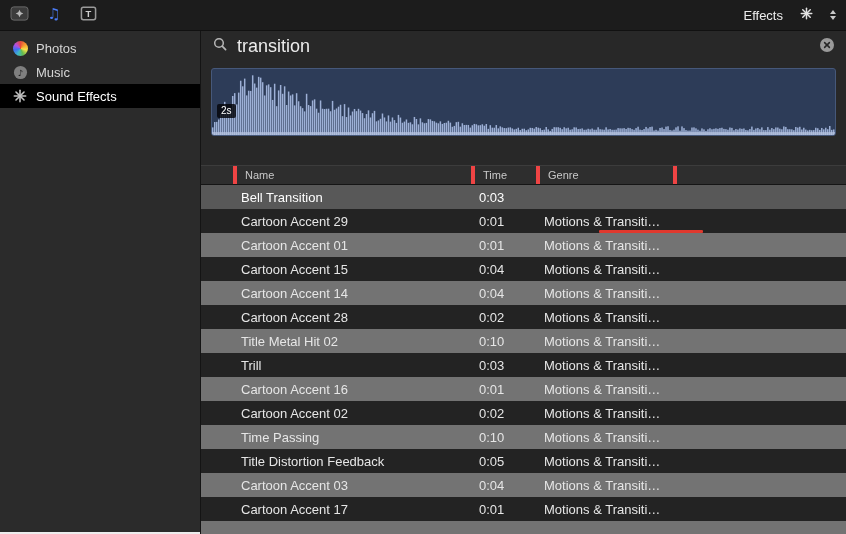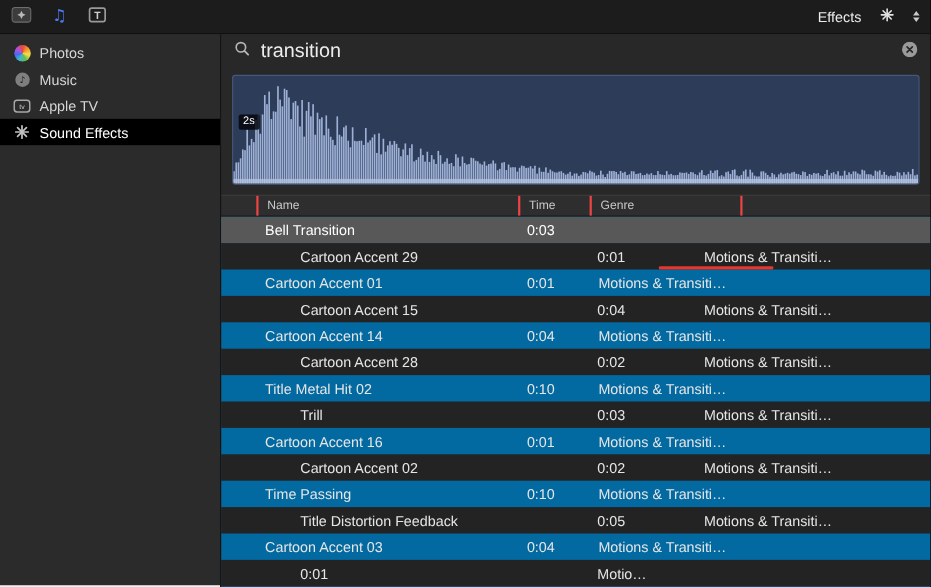--- a/index.html
+++ b/index.html
@@ -36,37 +36,37 @@
 
   
   .searchbar{flex:0 0 30px;height:30px;display:flex;align-items:center;gap:8px;
              padding:0 12px;background:#282828;}
   .search-input{flex:1;background:transparent;border:none;outline:none;color:#ececec;
                 font-size:18px;font-family:"Liberation Sans",sans-serif;}
   .clear-btn{background:none;border:none;padding:0;cursor:pointer;display:flex;}
 
   
   .preview-wrap{flex:0 0 104px;background:#282828;padding:7px 10px 9px;box-sizing:border-box;}
-  .preview{position:relative;height:100px;background:var(--wavebg,#2d3c58);border-radius:3px;
+  .preview{position:relative;height:68px;background:var(--wavebg,#2d3c58);border-radius:3px;
            border:1px solid #46587a;overflow:hidden;box-sizing:border-box;}
   .preview svg{position:absolute;left:0;top:0;width:100%;height:100%;}
   .dur{position:absolute;left:5px;top:35px;z-index:2;background:rgba(4,4,8,.82);color:#fff;
        font-size:10px;line-height:12px;padding:1px 4px;border-radius:2px;}
 
   
   .thead{flex:0 0 18px;height:18px;display:grid;grid-template-columns:32px 238px 65px 137px 1fr;
          background:#2e2e2e;border-top:1px solid #3c3c3c;border-bottom:1px solid #151515;
          font-size:11px;color:#c9c9c9;}
   .th{height:100%;display:flex;align-items:center;padding:0 8px;box-sizing:border-box;
-      border-left:2px solid #ef4444;overflow:hidden;white-space:nowrap;}
+      border-left:4px solid #ef4444;overflow:hidden;white-space:nowrap;}
   .th.first{border-left:none;}
-  .tbody{flex:1;background:#0369a1;overflow:hidden;}
+  .tbody{flex:1;background:#737373;overflow:hidden;}
   .trow{height:24px;display:grid;grid-template-columns:32px 238px 65px 137px 1fr;align-items:center;
         font-size:13px;color:#e6e6e6;position:relative;}
-  .trow.alt{background:#232323;gap:32px;}
+  .trow.alt{background:#232323;}
   .trow.selected{background:#585858;color:#fff;}
   .c{padding:0 8px;white-space:nowrap;overflow:hidden;text-overflow:ellipsis;}
   .red-underline{position:absolute;left:398px;top:21px;width:104px;height:3px;
                  background:var(--annot,#e0392e);border-radius:1px;z-index:3;}
 </style>
 </head>
 <body>
 
 <div class="app">
 
@@ -125,29 +125,20 @@
           <span class="sb-label">Photos</span>
         </div>
         <div class="sb-item">
           <span class="sb-icon">
             <svg width="15" height="15" viewBox="0 0 16 16">
               <circle cx="8" cy="8" r="7" fill="#7f7f7f"></circle>
               <text x="8" y="11.5" font-size="9" text-anchor="middle" fill="#202020" font-family="DejaVu Sans">♪</text>
             </svg>
           </span>
           <span class="sb-label">Music</span>
-        </div>
-        <div class="sb-item">
-          <span class="sb-icon">
-            <svg width="17" height="13" viewBox="0 0 18 14">
-              <rect x="1" y="1" width="16" height="12" rx="3" fill="none" stroke="#a8a8a8" stroke-width="1.6"></rect>
-              <text x="9" y="10" font-size="7" text-anchor="middle" fill="#cfcfcf" font-family="Liberation Sans">tv</text>
-            </svg>
-          </span>
-          <span class="sb-label">Apple TV</span>
         </div>
         <div class="sb-item selected">
           <span class="sb-icon">
             <svg width="14" height="14" viewBox="0 0 16 16">
               <g stroke="#c2c2c2" stroke-width="1.8" stroke-linecap="round">
                 <line x1="8" y1="1.5" x2="8" y2="14.5"></line>
                 <line x1="1.5" y1="8" x2="14.5" y2="8"></line>
                 <line x1="3.4" y1="3.4" x2="12.6" y2="12.6"></line>
                 <line x1="12.6" y1="3.4" x2="3.4" y2="12.6"></line>
               </g>
@@ -596,20 +587,21 @@
           </div>
           <div class="trow">
             <div class="c"></div>
             <div class="c">Cartoon Accent 03</div>
             <div class="c">0:04</div>
             <div class="c">Motions &amp; Transiti…</div>
             <div class="c"></div>
           </div>
           <div class="trow alt">
             <div class="c"></div>
+            <div class="c">Cartoon Accent 17</div>
             <div class="c">0:01</div>
             <div class="c">Motions &amp; Transiti…</div>
             <div class="c"></div>
           </div>
         </div>
 
     </div>
   </div>
 </div>
 

